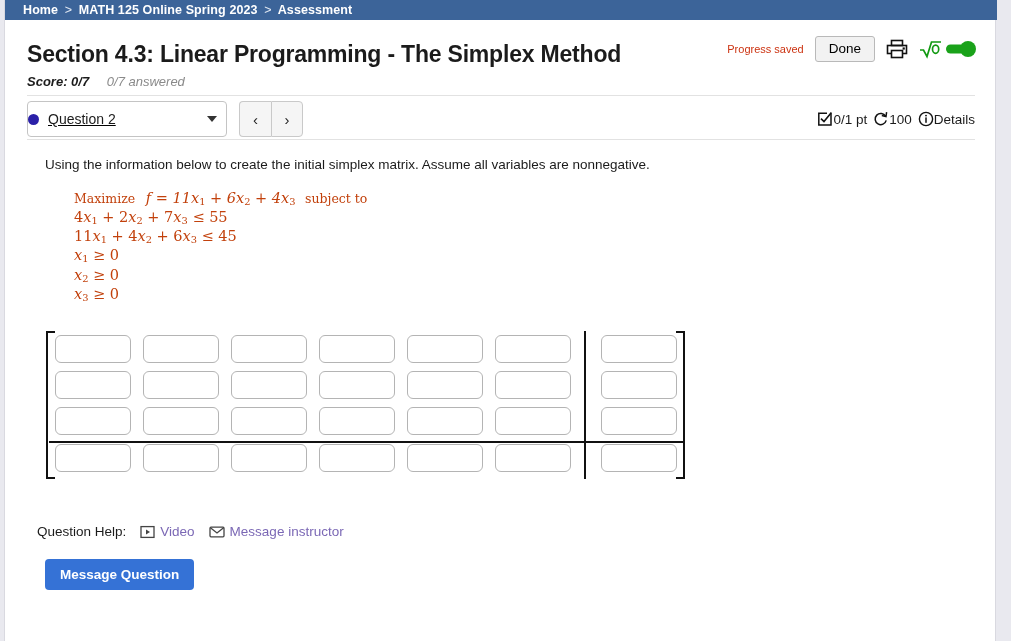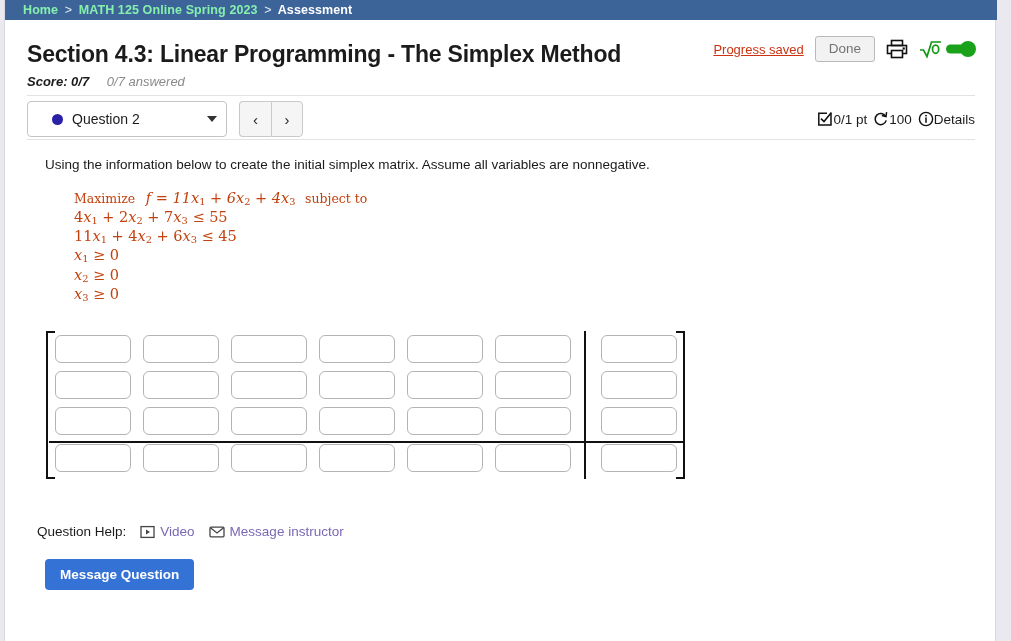--- a/index.html
+++ b/index.html
@@ -32,21 +32,21 @@
     background: #3c6499;
     color: #ffffff;
     font-size: 12.5px;
     font-weight: bold;
     line-height: 20px;
     padding-left: 18px;
     white-space: nowrap;
     letter-spacing: .1px;
   }
   .crumb { color: #ffffff; }
-  .crumb.dim { color: #86efac; font-weight: bold; }
+  .crumb.dim { color: #ffffff; font-weight: bold; }
   .crumb-sep { color: #e3eaf4; margin: 0 3px; font-weight: normal; }
 
   
   .titlewrap { position: absolute; left: 0; top: 20px; width: 992px; }
   .title {
     font-size: 23px;
     font-weight: bold;
     color: #1b1b1b;
     padding: 21px 0 0 22px;
     letter-spacing: -0.2px;
@@ -60,28 +60,28 @@
   .scoreline b { font-weight: bold; }
   .scoreline .answered { color: #8a8a8a; margin-left: 14px; }
 
   
   .toolbar-tr {
     position: absolute;
     right: 18px; top: 36px;
     display: flex; align-items: center; gap: 11px;
   }
   .saved-txt {
-    color: #cc3311; font-size: 13px; text-decoration: underline;
+    color: #cc3311; font-size: 11px;
   }
   .done-btn {
     background: #f2f2f2;
     border: 1px solid #b9b9b9;
     border-radius: 3px;
     font-size: 13.5px;
-    color: #737373;
+    color: #000000;
     padding: 4px 13px 5px;
     cursor: pointer;
     font-family: "Liberation Sans", sans-serif;
   }
   .icon-btn { cursor: pointer; display: flex; align-items: center; }
   .mathtoggle { display: flex; align-items: center; gap: 2px; cursor: pointer; }
 
   .hr-sep {
     position: absolute; left: 22px; top: 95px;
     width: 948px; height: 1px; background: #e2e2e2;
@@ -92,22 +92,23 @@
     position: absolute; left: 22px; top: 100px;
     width: 948px; height: 38px;
     display: flex; align-items: center;
   }
   .qselect {
     width: 200px; height: 36px;
     border: 1px solid #c4c4c4;
     border-radius: 4px;
     background: #fff;
     display: flex; align-items: center;
-    padding: 0 9px 0 24px;
+    padding: 0 9px 0 0;
     cursor: pointer;
+    text-decoration: underline;
   }
   .qdot {
     width: 11px; height: 11px; border-radius: 50%;
     background: #2a20a8; margin-right: 9px; flex: none;
   }
   .qlabel { font-size: 14px; color: #1b1b1b; flex: 1; }
   .caret {
     width: 0; height: 0;
     border-left: 5px solid transparent;
     border-right: 5px solid transparent;

